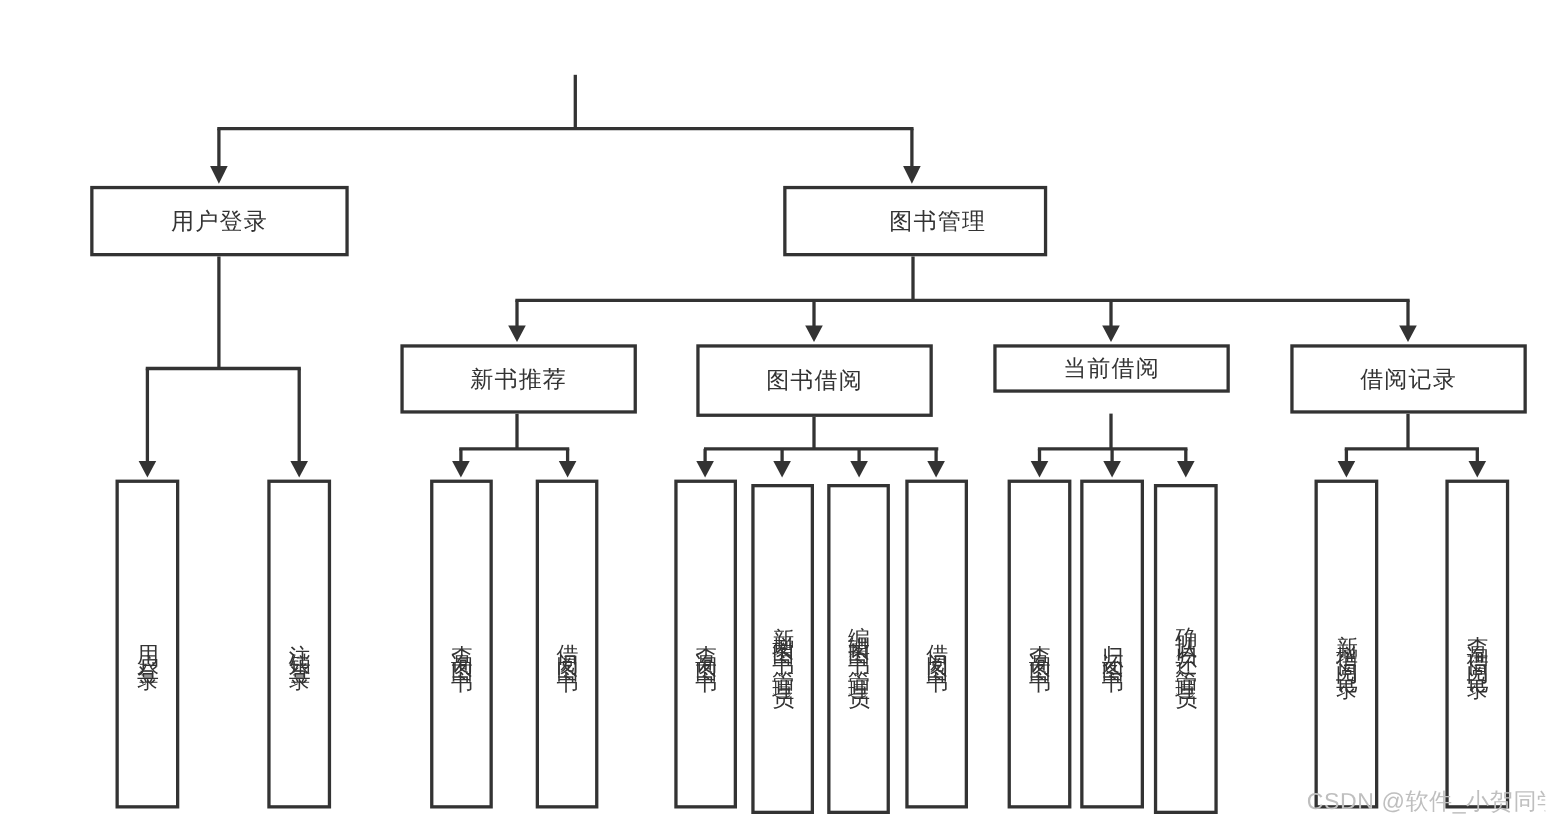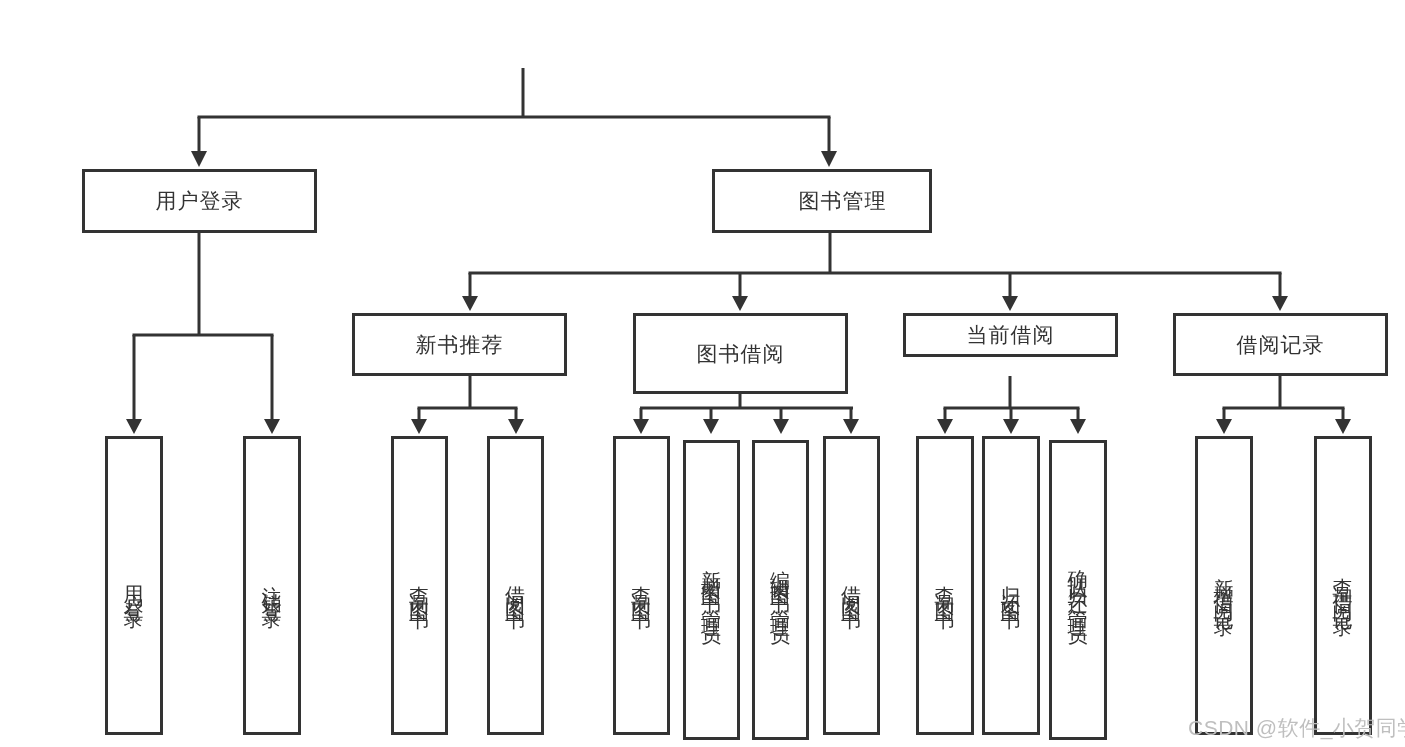--- a/index.html
+++ b/index.html
@@ -116,28 +116,28 @@
         <line x1="1343" y1="408" x2="1343" y2="421"></line>
         <polygon points="1335,419 1351,419 1343,434" stroke="none"></polygon>
       </g>
     </g>
   </svg>
 
 
   <div class="box hbox" style="left:82px;top:169px;width:235px;height:64px;">
     <span>用户登录</span>
   </div>
-  <div class="box hbox" style="left:712px;top:169px;width:220px;height:64px;padding-left:41px;">
+  <div class="box hbox" style="left:712px;top:169px;width:240px;height:64px;padding-left:41px;">
     <span>图书管理</span>
   </div>
 
-  <div class="box hbox" style="left:352px;top:313px;width:215px;height:63px;">
+  <div class="box hbox" style="left:364px;top:313px;width:215px;height:63px;">
     <span>新书推荐</span>
   </div>
-  <div class="box hbox" style="left:633px;top:313px;width:215px;height:81px;">
+  <div class="box hbox" style="left:633px;top:313px;width:215px;height:66px;">
     <span>图书借阅</span>
   </div>
   <div class="box hbox" style="left:903px;top:313px;width:215px;height:44px;">
     <span>当前借阅</span>
   </div>
   <div class="box hbox" style="left:1173px;top:313px;width:215px;height:63px;">
     <span>借阅记录</span>
   </div>
 
   <div class="box vbox" style="left:105px;top:436px;width:58px;height:299px;">

